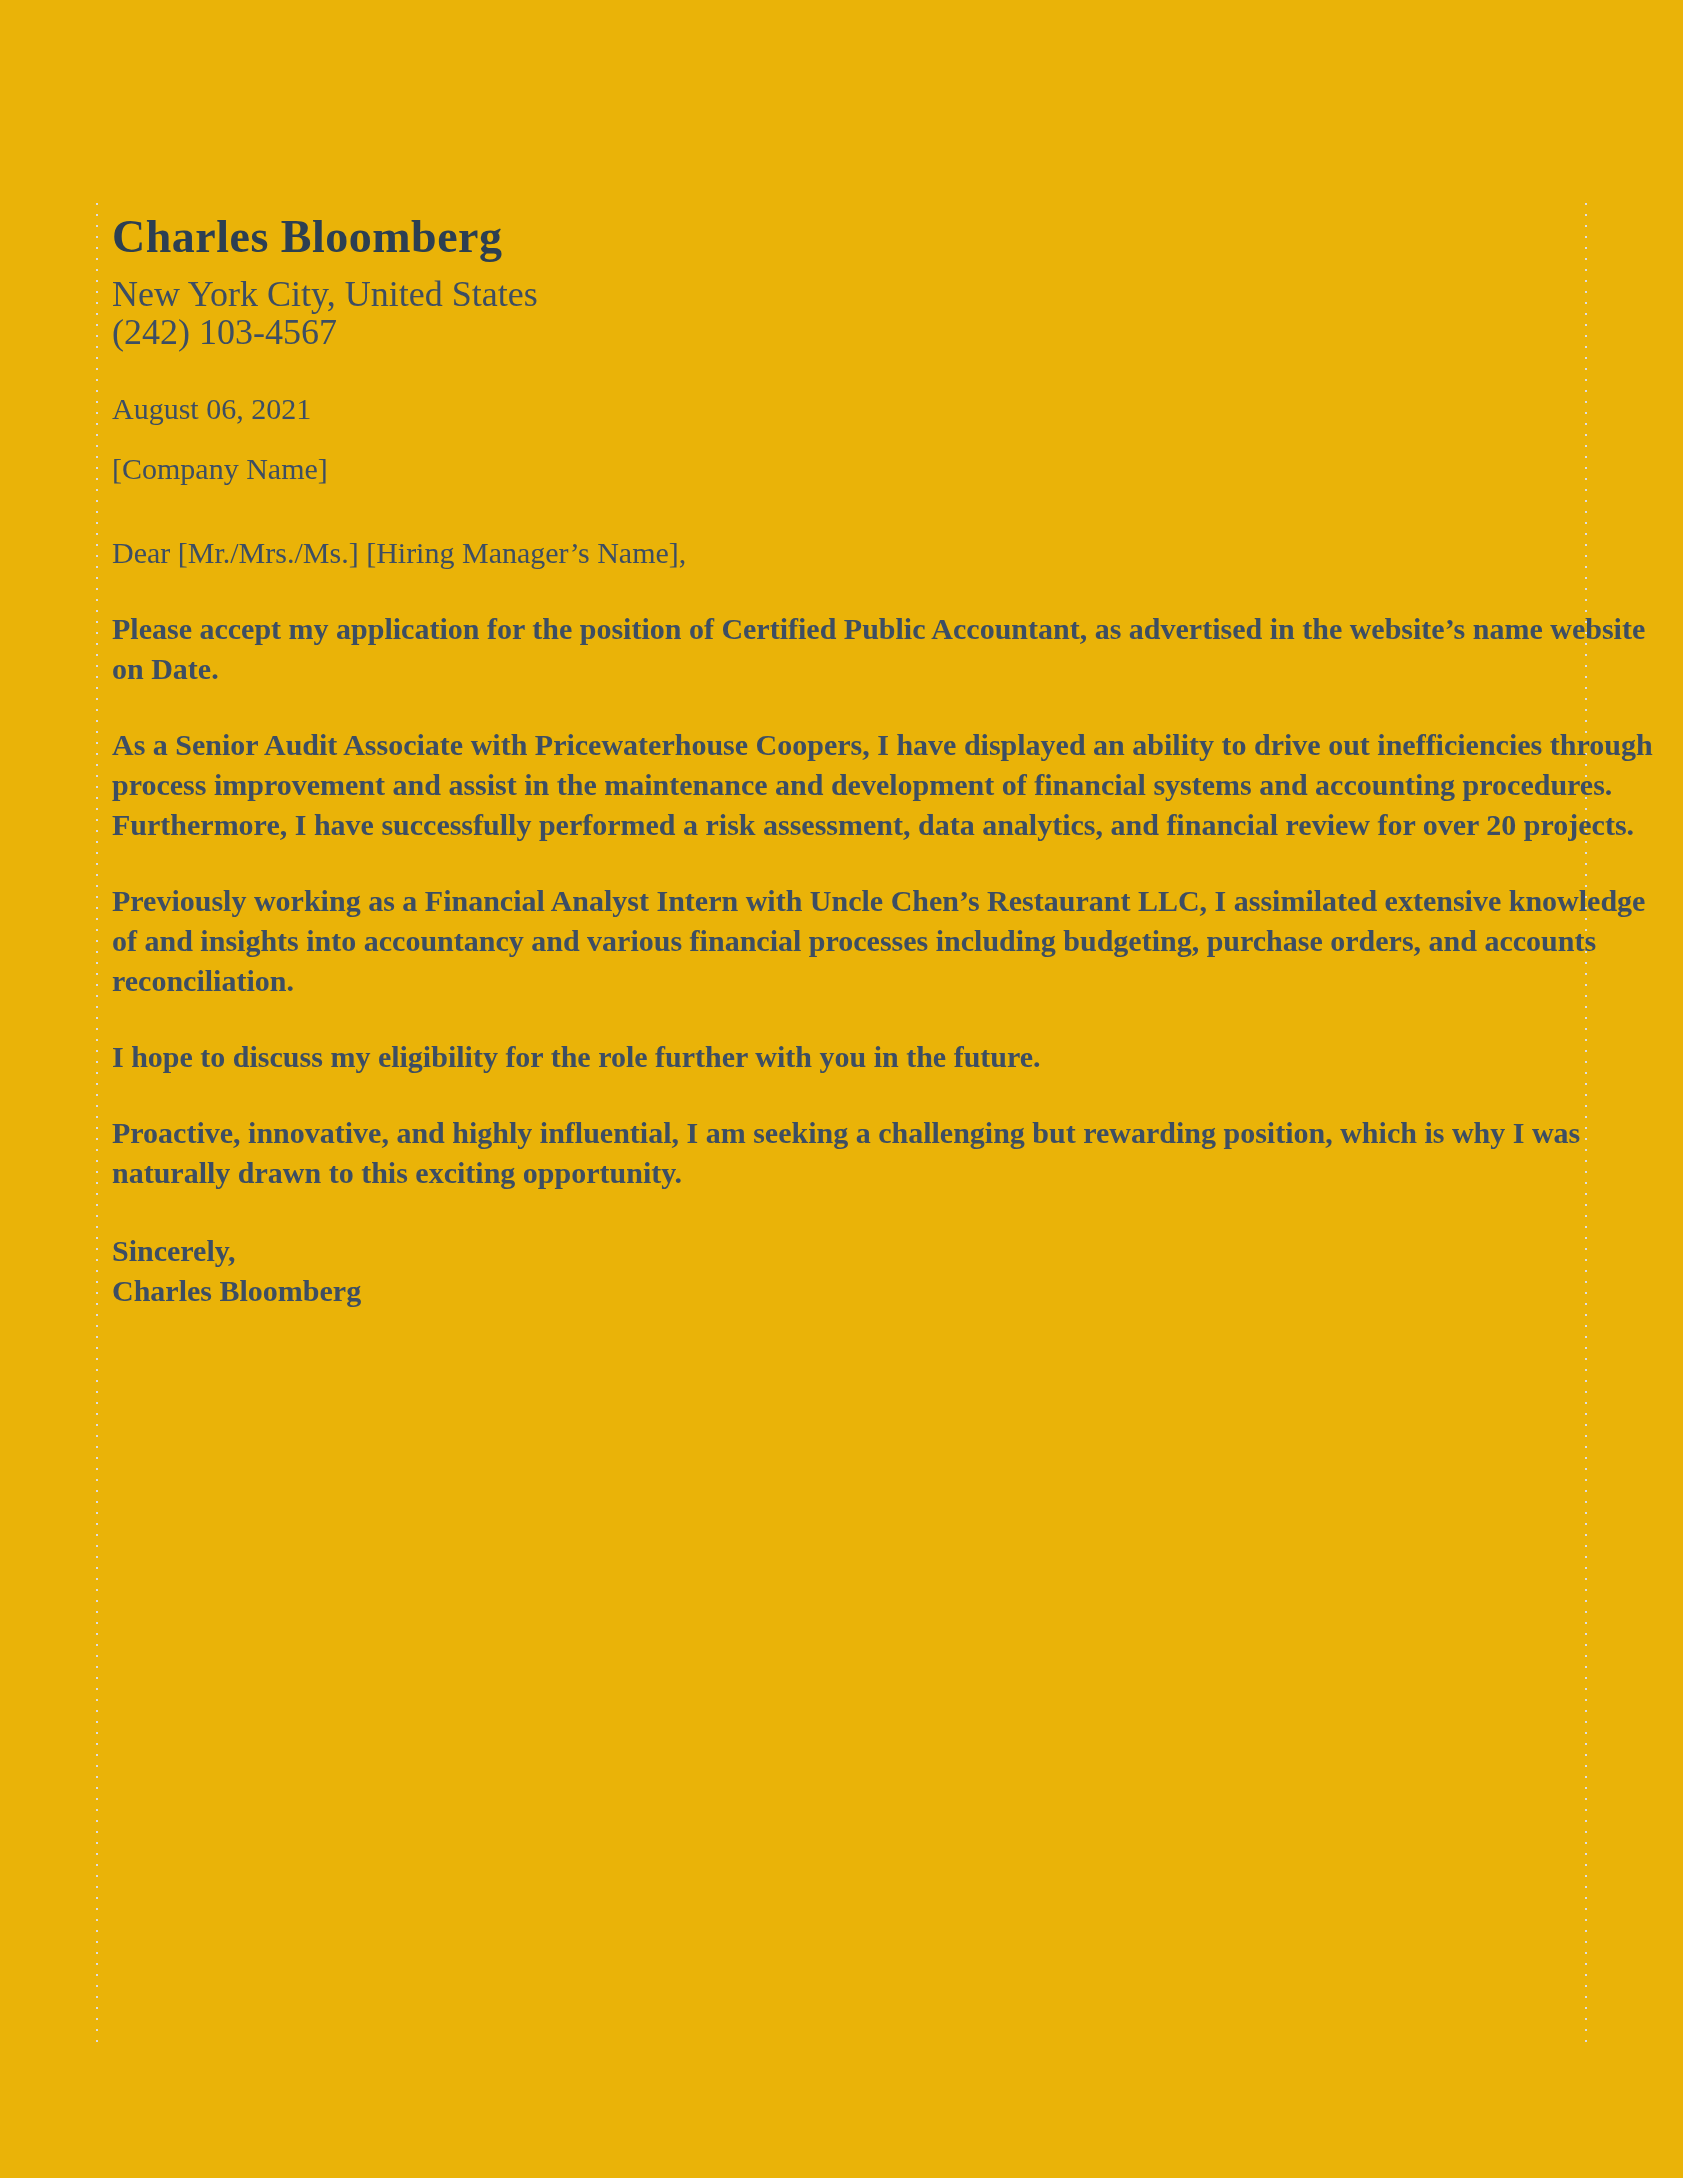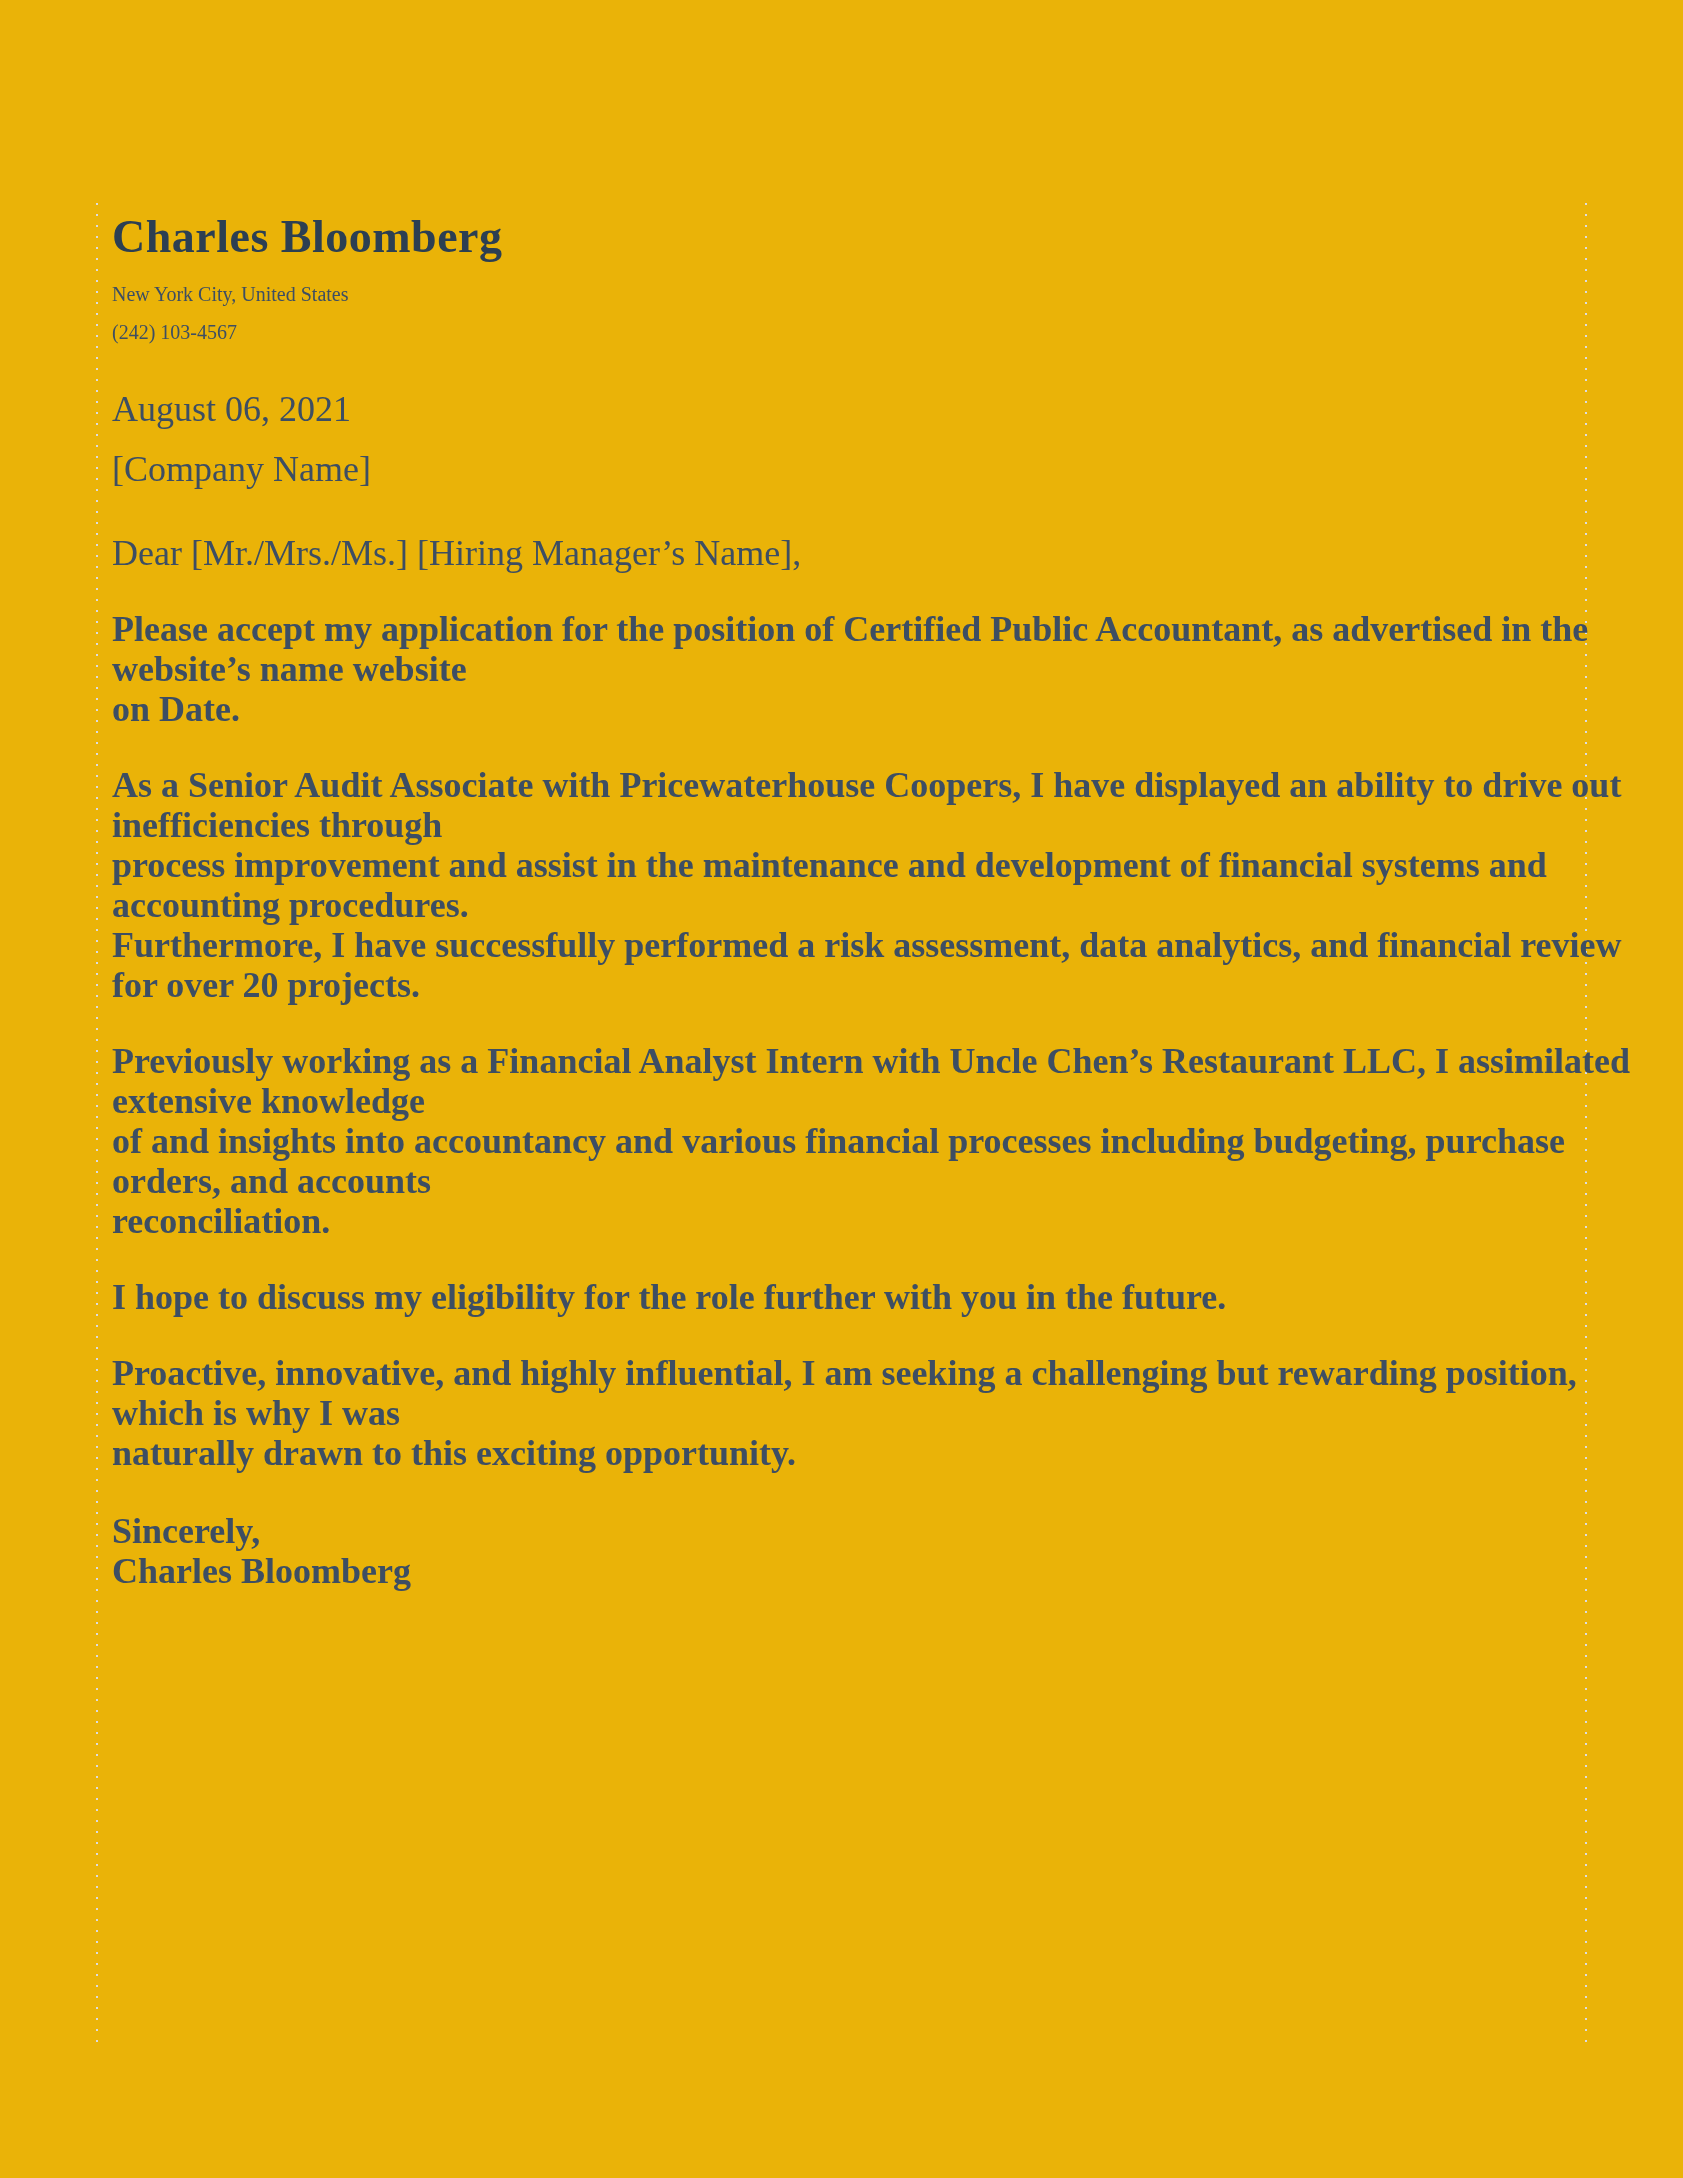--- a/index.html
+++ b/index.html
@@ -34,26 +34,26 @@
   }
   .sender-name {
     margin: 0 0 12px 0;
     font-size: 46px;
     line-height: 53px;
     font-weight: bold;
     color: #2c3f52;
     letter-spacing: 0.5px;
   }
   .contact-line {
-    font-size: 20px;
+    font-size: 36px;
     line-height: 38px;
     white-space: pre-line;
   }
   .line-block {
-    font-size: 36px;
+    font-size: 30px;
     line-height: 40px;
     white-space: pre-line;
   }
   .date-line      { margin-top: 38px; }
   .recipient-line { margin-top: 20px; }
   .salutation     { margin-top: 44px; }
   .para {
     margin: 36px 0 0 0;
     font-weight: bold;
   }

